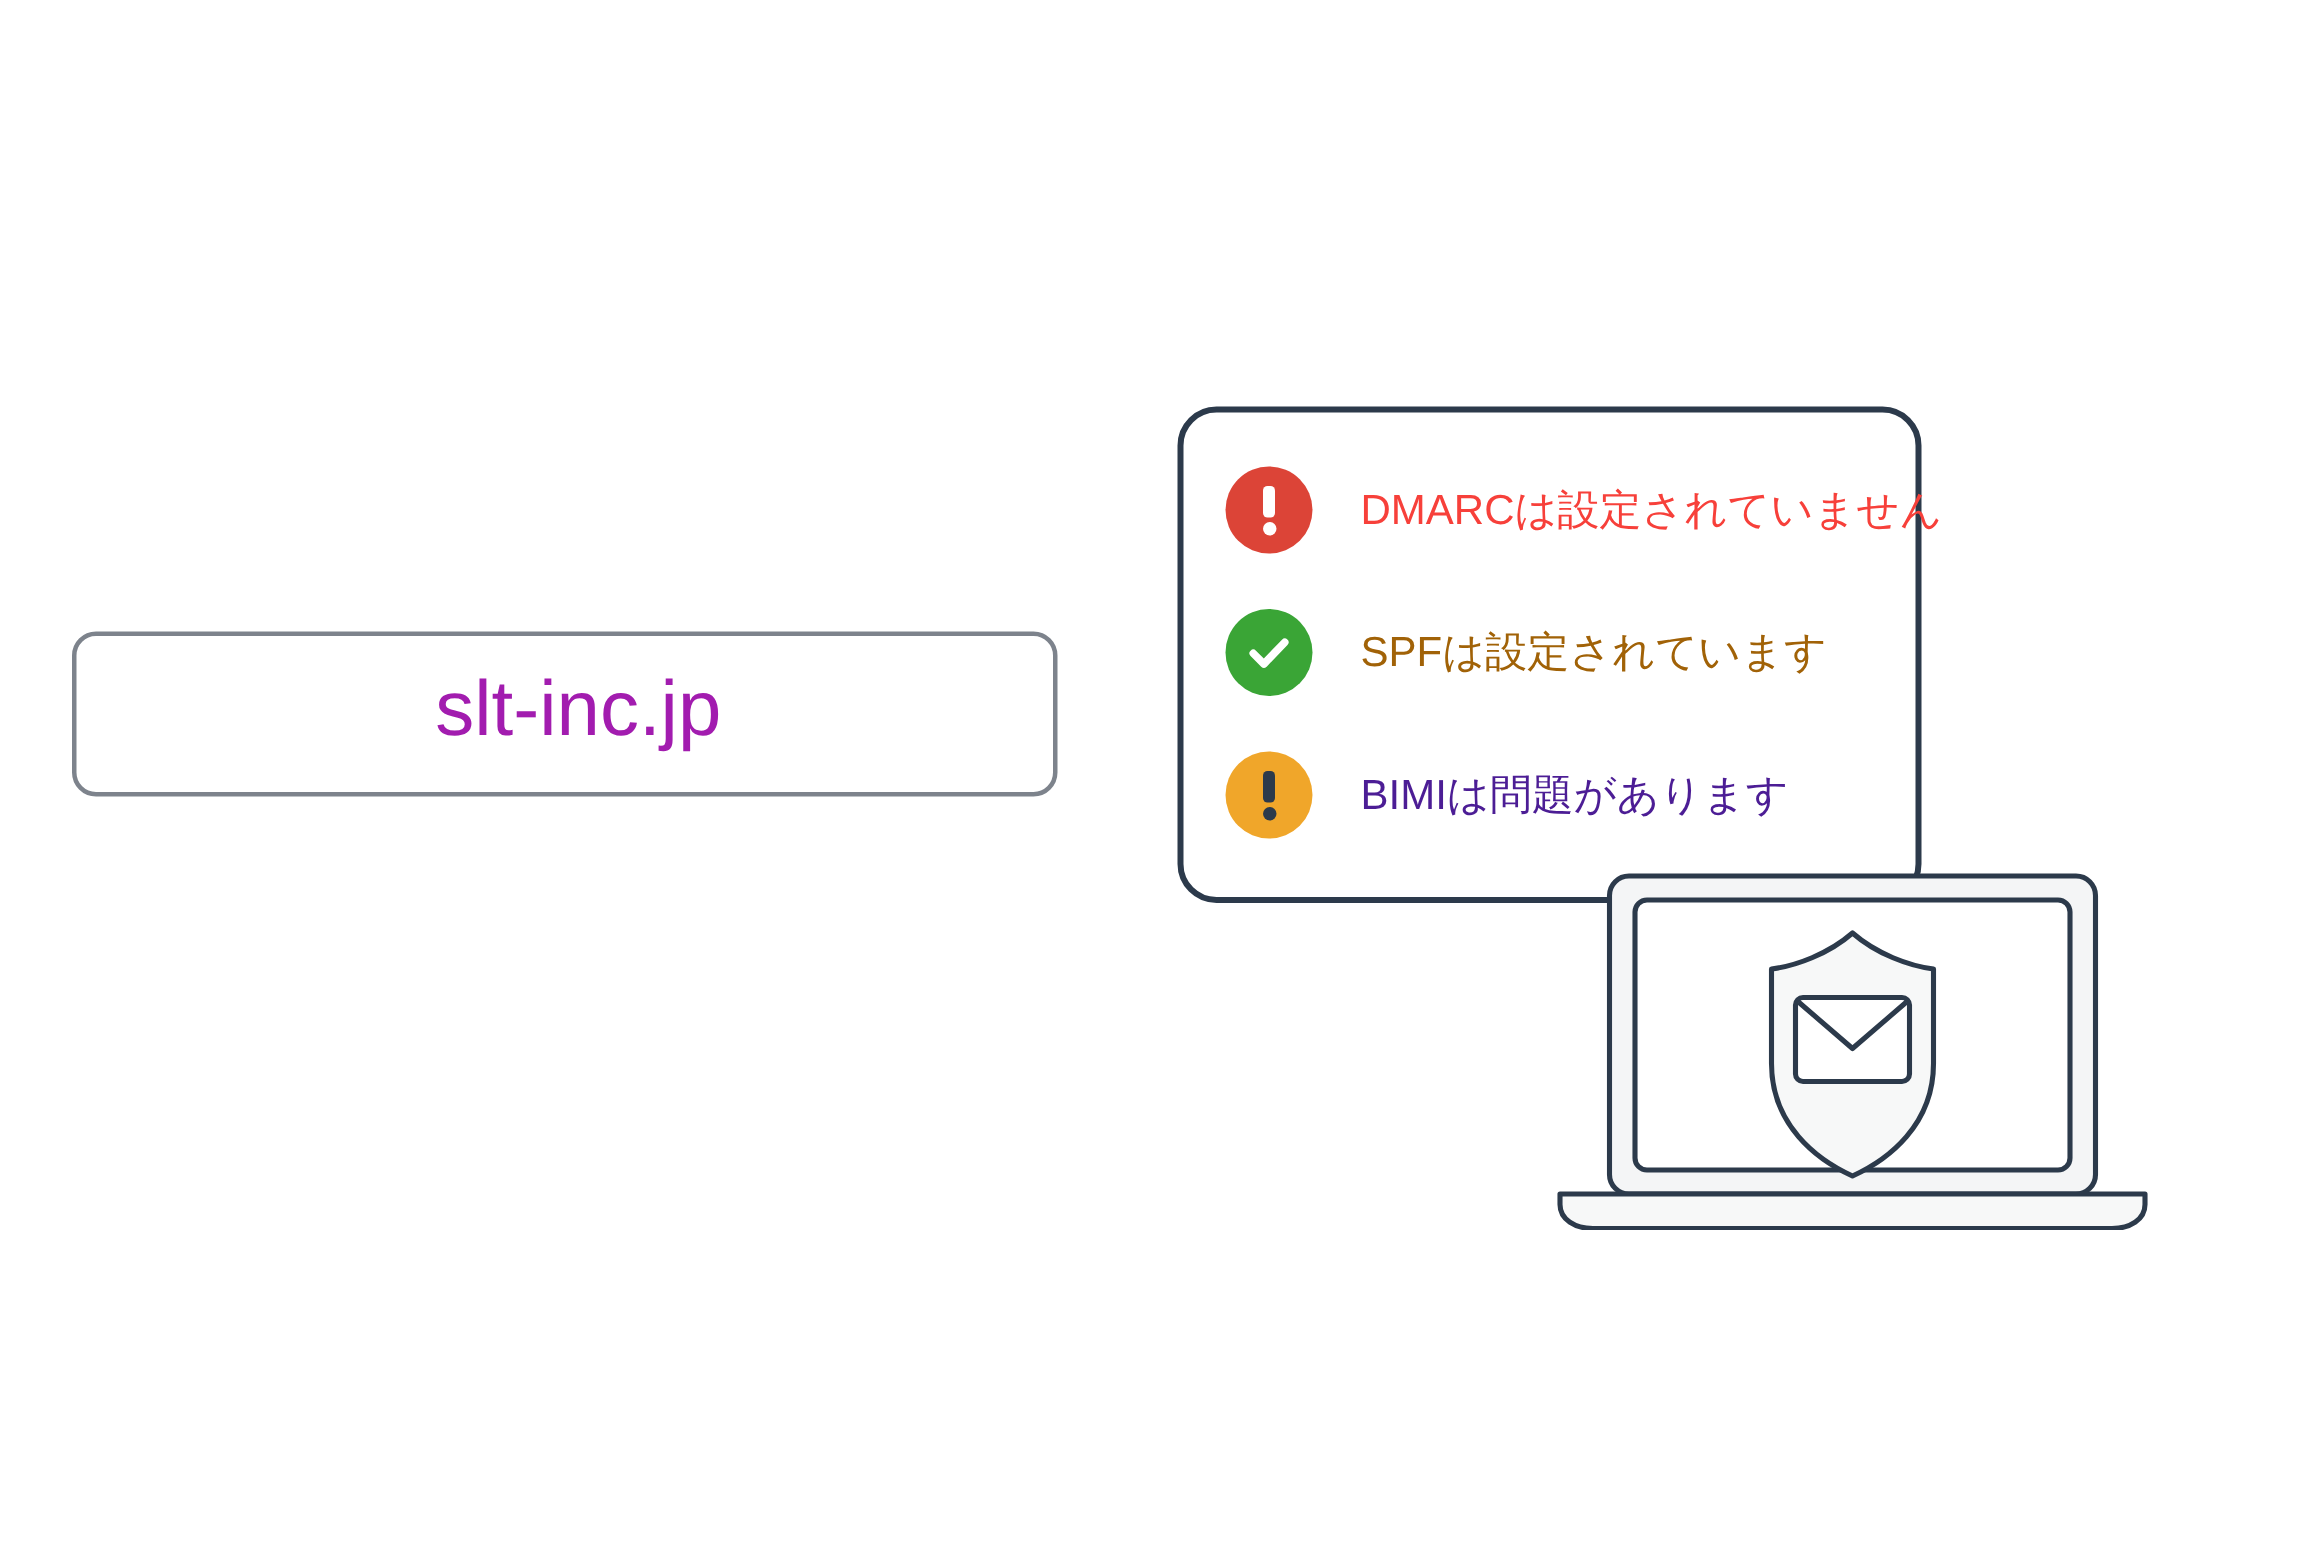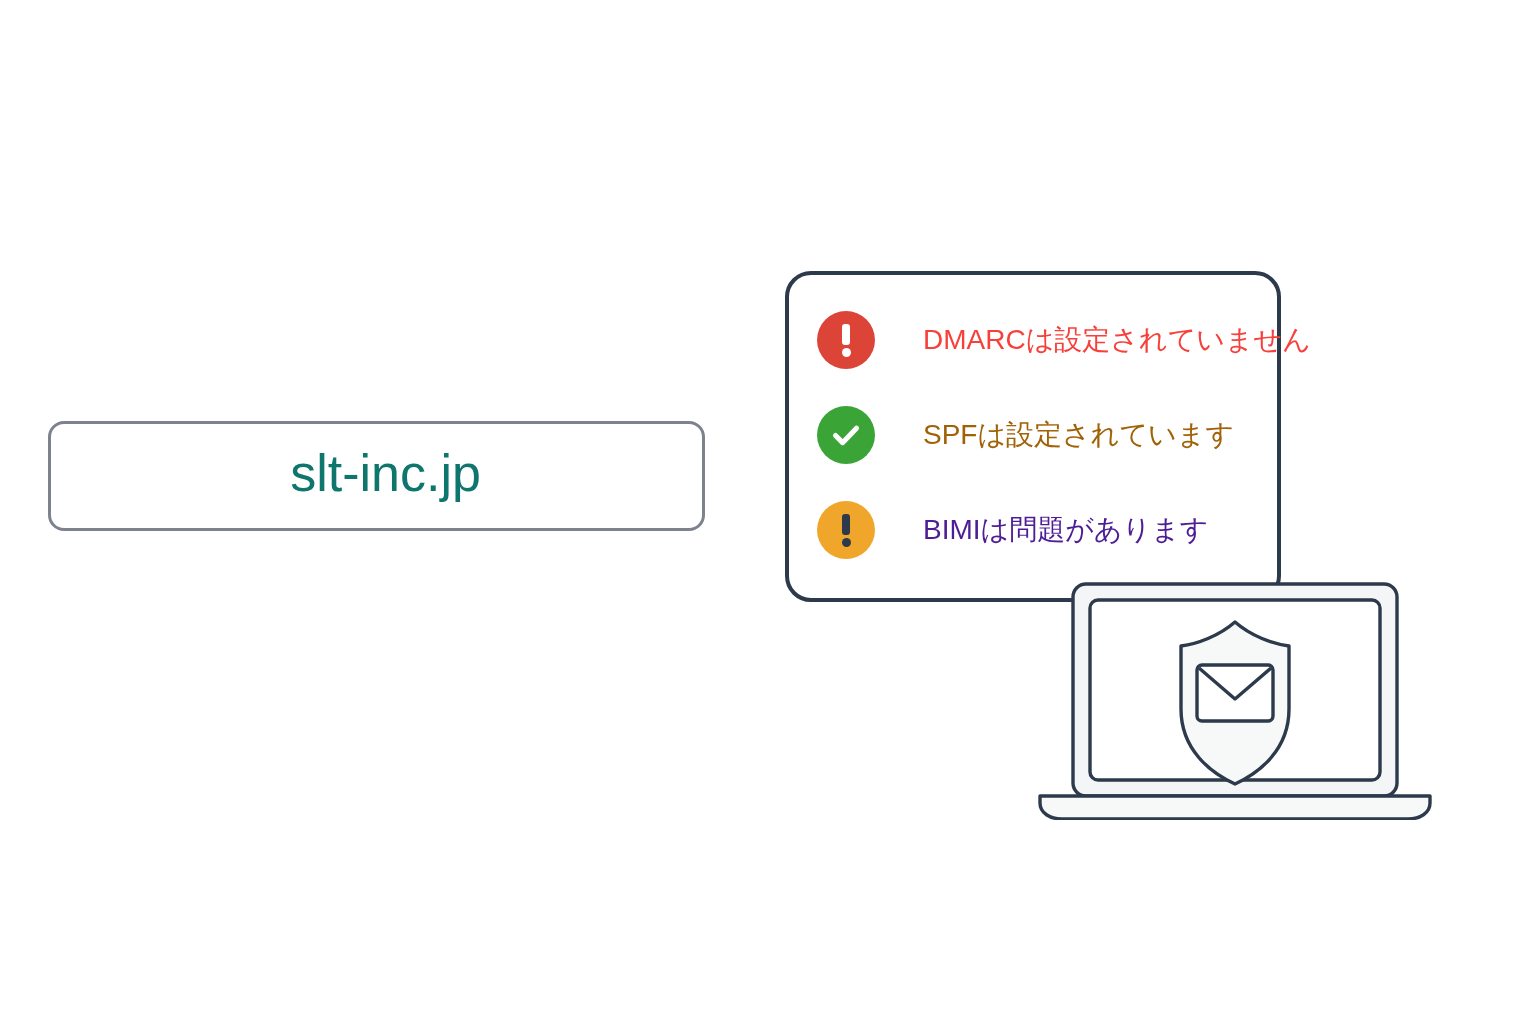--- a/index.html
+++ b/index.html
@@ -74,21 +74,21 @@
     flex: 0 0 auto;
     width: 58px;
     height: 58px;
     border-radius: 50%;
     position: relative;
     display: flex;
     align-items: center;
     justify-content: center;
   }
   .result-label {
-    margin-left: 48px;
+    margin-left: 32px;
     font-size: 28px;
     line-height: 1.1;
     white-space: nowrap;
     font-family: "Liberation Sans", "DejaVu Sans", sans-serif;
   }
   
   .excl-bar {
     position: absolute;
     width: 8px;
     height: 21px;
@@ -112,21 +112,21 @@
     width: 410px;
     height: 250px;
     z-index: 2;
   }
   #laptop svg { display: block; }
 </style>
 </head>
 <body>
 
 <div id="search-bar" style="border-color: rgb(125, 131, 140);">
-  <input id="domain-input" type="text" placeholder="ドメイン名を入力" value="slt-inc.jp" style="color: #0f766e;">
+  <input id="domain-input" type="text" placeholder="ドメイン名を入力" value="slt-inc.jp" style="color: #a21caf;">
 
 </div>
 
 <div id="results-card" style="border-color: rgb(44, 58, 75);">
   <div id="results-list">
 
     <div class="result-row">
       <span class="status-icon" style="background: rgb(220, 68, 55);">
         <span class="excl-bar" style="background: rgb(255, 255, 255);"></span>
         <span class="excl-dot" style="background: rgb(255, 255, 255);"></span>

